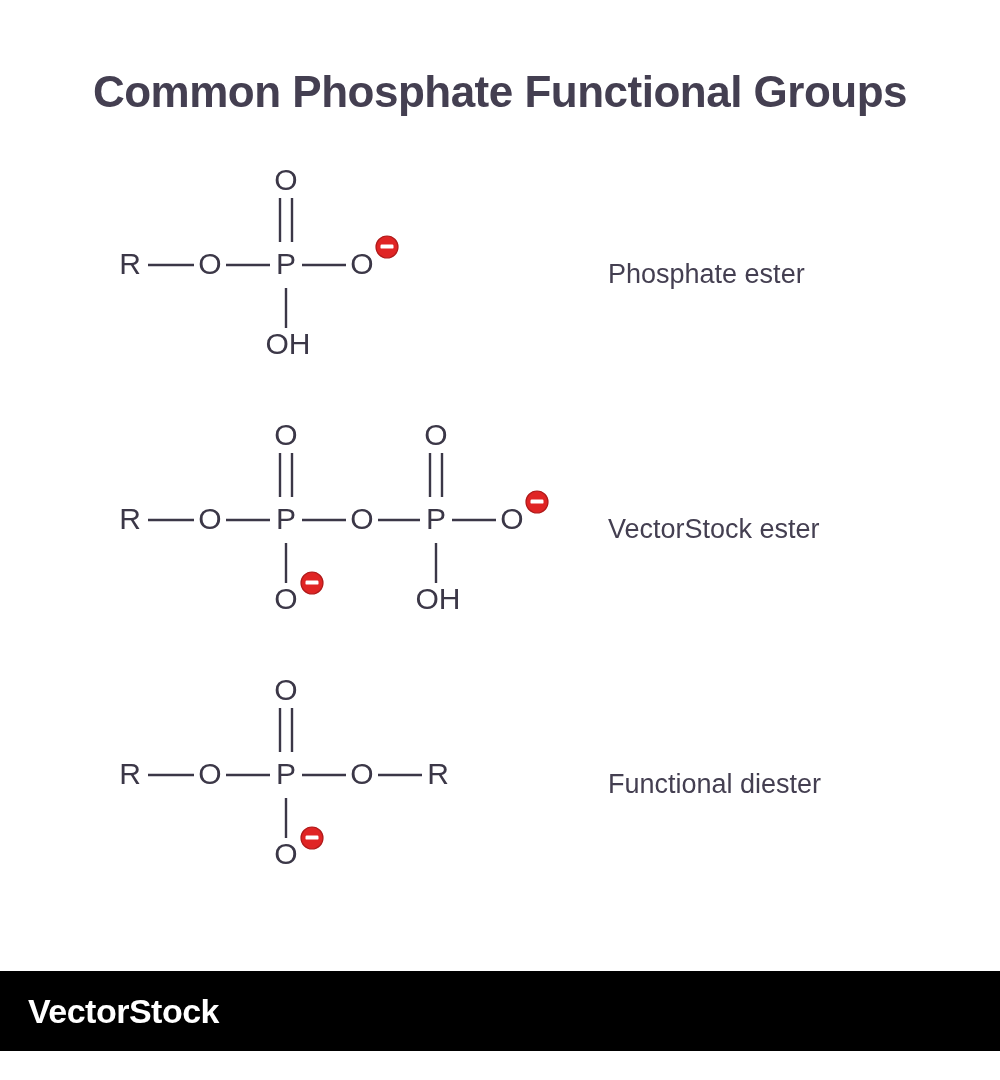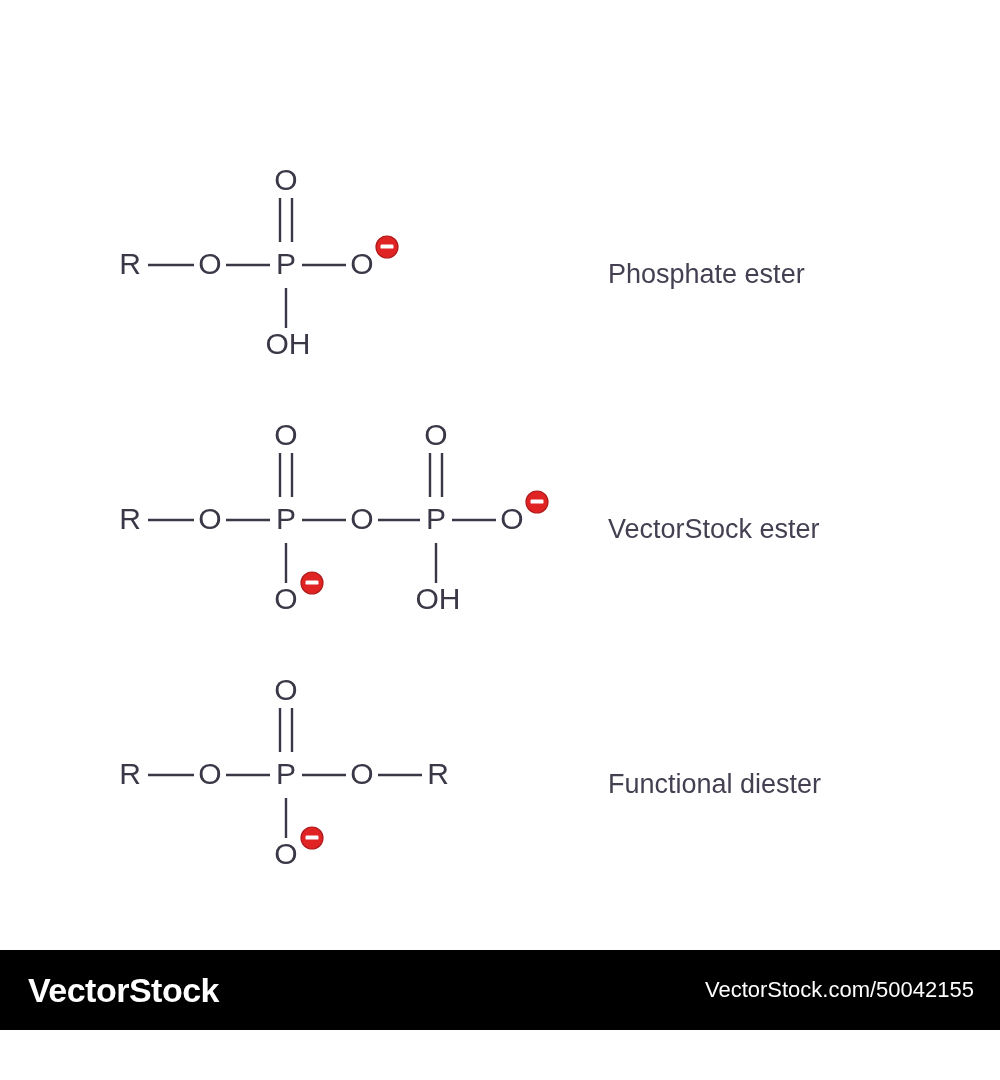--- a/index.html
+++ b/index.html
@@ -82,21 +82,21 @@
     font-size: 21px;
     font-style: italic;
     color: #4a4757;
     font-family: "Liberation Sans", sans-serif;
   }
 
   
   .watermark-bar {
     position: absolute;
     left: 0;
-    top: 950px;
+    top: 971px;
     width: 1000px;
     height: 80px;
     background: #000000;
   }
   .wm-logo {
     position: absolute;
     left: 28px;
     top: 21px;
     font-size: 34px;
     font-weight: bold;
@@ -133,20 +133,21 @@
   }
   svg rect.charge-bar {
     fill: #ffffff;
   }
 </style>
 </head>
 <body>
 
 <div class="page">
 
+  <h1 class="title">Common Phosphate Functional Groups</h1>
 
   <div class="diagram-area">
 
     <div class="structure-row row-1">
       <svg class="struct-svg" viewBox="0 0 520 230">
 
         <line class="bond" x1="88" y1="115" x2="134" y2="115"></line>
         <line class="bond" x1="166" y1="115" x2="210" y2="115"></line>
         <line class="bond" x1="242" y1="115" x2="286" y2="115"></line>
 
@@ -237,16 +238,15 @@
         </g>
       </svg>
       <div class="row-label">Functional diester</div>
     </div>
 
   </div>
 
 
   <div class="watermark-bar">
     <div class="wm-logo">VectorStock</div>
-    <div class="wm-url">VectorStock.com/50042155</div>
   </div>
 
 </div>
 
 </body></html>

